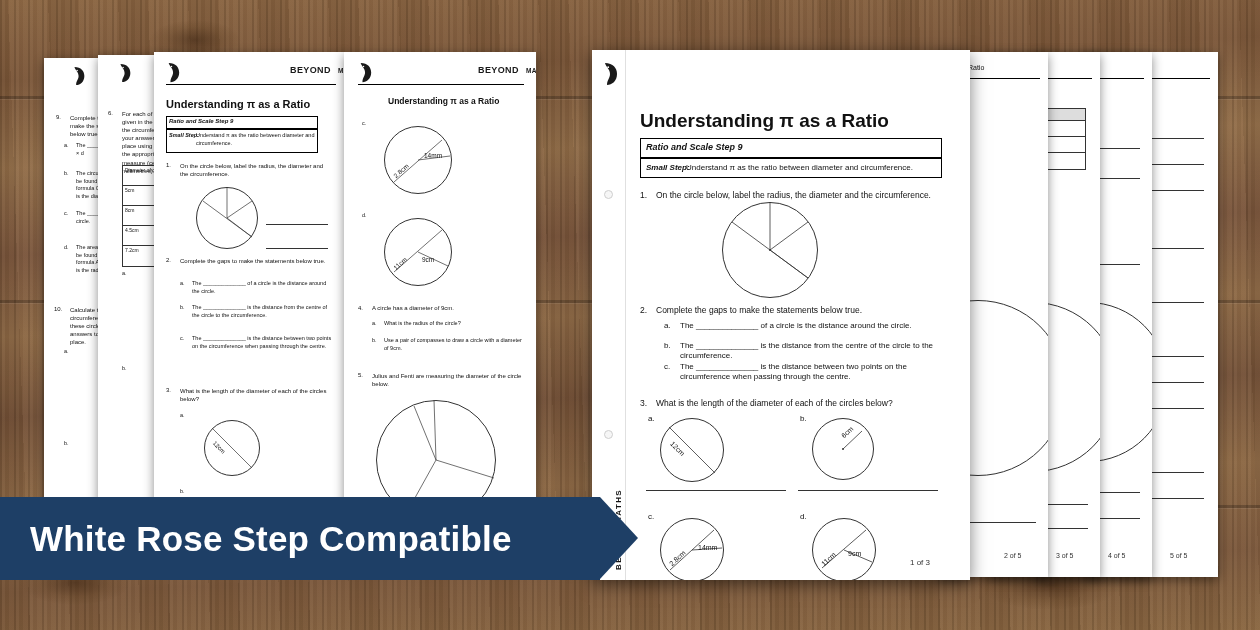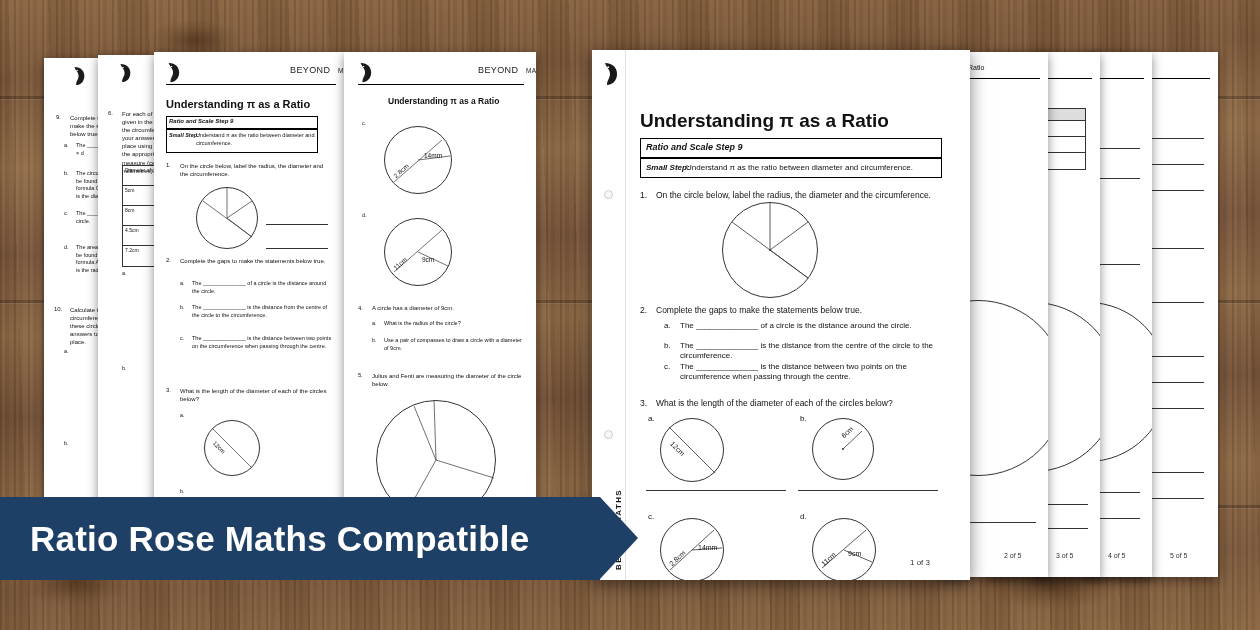--- a/index.html
+++ b/index.html
@@ -52,21 +52,21 @@
 
   
   .logo-bird {
     position: absolute;
     width: 16px; height: 22px;
   }
   .logo-bird svg { display:block; width:100%; height:100%; }
 
   .brand {
     position: absolute;
-    font-weight: normal;
+    font-weight: bold;
     color: #1a1a1a;
     letter-spacing: 0.4px;
     white-space: nowrap;
     padding-left: 28px;
   }
   .rule {
     position: absolute;
     background: #000;
     height: 1px;
   }
@@ -475,16 +475,16 @@
         <line x1="58" y1="0" x2="60" y2="60" stroke="#333" stroke-width="0.7"></line>
         <line x1="38" y1="6" x2="60" y2="60" stroke="#333" stroke-width="0.7"></line>
         <line x1="60" y1="60" x2="118" y2="78" stroke="#333" stroke-width="0.7"></line>
         <line x1="60" y1="60" x2="30" y2="114" stroke="#333" stroke-width="0.7"></line>
       </svg>
 
     </div>
   </div>
 
   <div class="banner">
-    <div class="banner-text">Ratio Rose Maths Compatible</div>
+    <div class="banner-text">White Rose Step Compatible</div>
   </div>
   <div class="banner-arrow"></div>
 </div>
 
 </body></html>

